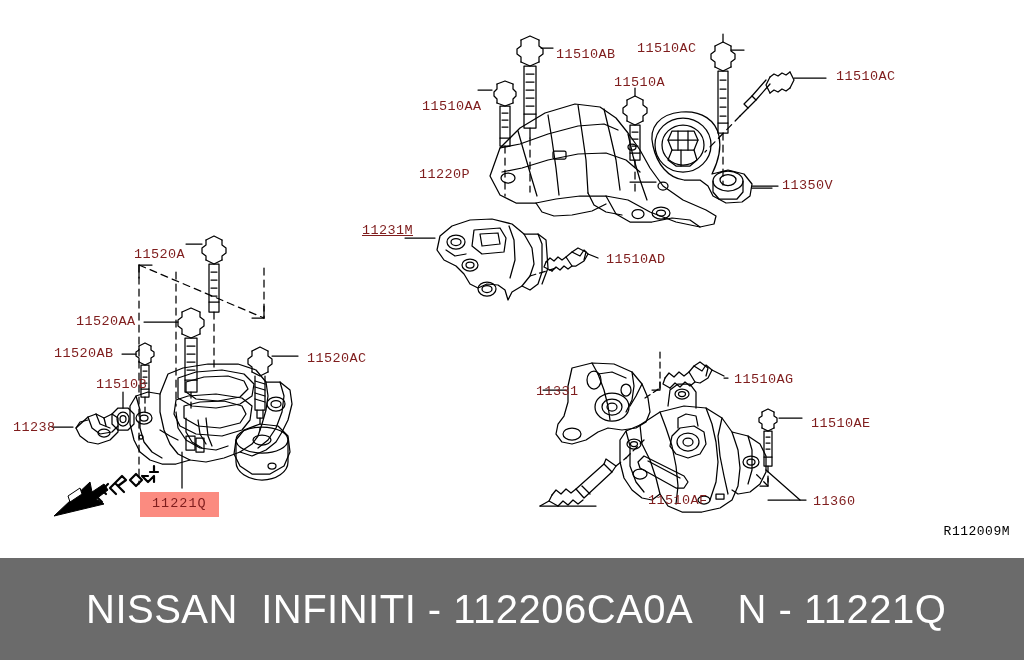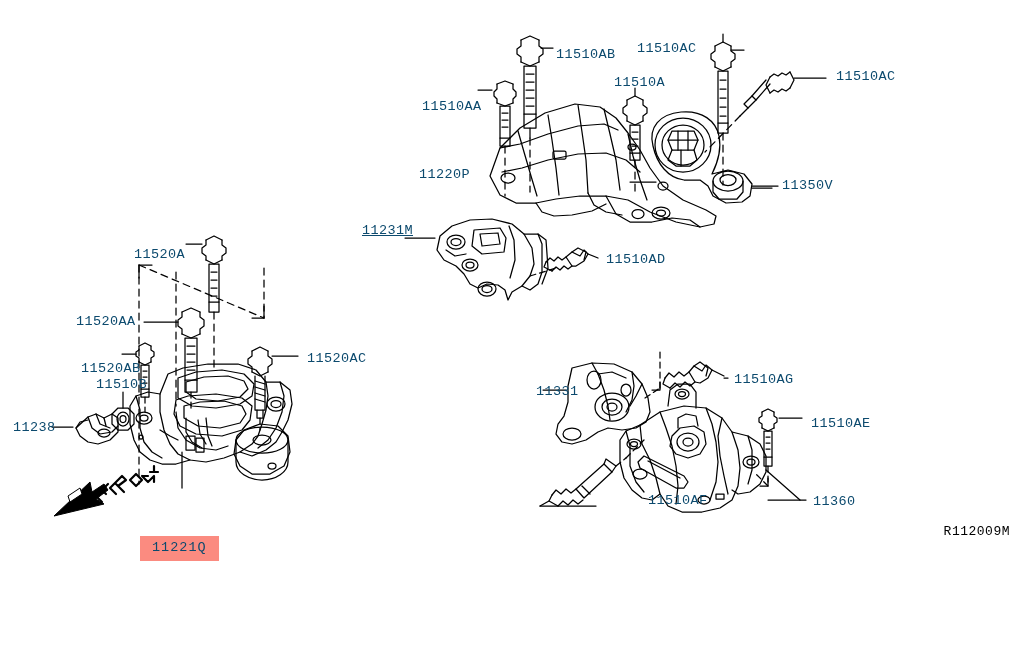--- a/index.html
+++ b/index.html
@@ -29,21 +29,21 @@
     position: absolute;
     left: 0; top: 0;
     width: 1024px;
     height: 555px;
   }
   .callout {
     position: absolute;
     font-family: "Liberation Mono", monospace;
     font-size: 13.5px;
     letter-spacing: 0.4px;
-    color: #0c4a6e;
+    color: #7f1d1d;
     white-space: nowrap;
     line-height: 1;
     text-align: center;
   }
   .callout.highlight {
     background: #fb8b80;
     padding: 5px 12px 6px 12px;
     letter-spacing: 1px;
   }
   #front-marker {
@@ -494,27 +494,30 @@
     <div class="callout" style="left:637px; top:42px;">11510AC</div>
     <div class="callout" style="left:422px; top:100px;">11510AA</div>
     <div class="callout" style="left:614px; top:76px;">11510A</div>
     <div class="callout" style="left:836px; top:70px;">11510AC</div>
     <div class="callout" style="left:419px; top:168px;">11220P</div>
     <div class="callout" style="left:782px; top:179px;">11350V</div>
     <div class="callout" style="left:362px; top:224px;text-decoration:underline;">11231M</div>
     <div class="callout" style="left:606px; top:253px;">11510AD</div>
     <div class="callout" style="left:134px; top:232px;margin-top:16px;">11520A</div>
     <div class="callout" style="left:76px; top:315px;">11520AA</div>
-    <div class="callout" style="left:54px; top:362px;margin-left:27px;">11520AB</div>
+    <div class="callout" style="left:54px; top:347px;">11520AB</div>
     <div class="callout" style="left:307px; top:352px;">11520AC</div>
     <div class="callout" style="left:96px; top:378px;">11510B</div>
     <div class="callout" style="left:13px; top:421px;">11238</div>
     <div class="callout" style="left:513px; top:385px;margin-left:23px;">11331</div>
     <div class="callout" style="left:734px; top:373px;">11510AG</div>
     <div class="callout" style="left:811px; top:417px;">11510AE</div>
     <div class="callout" style="left:601px; top:494px;margin-left:47px;">11510AF</div>
     <div class="callout" style="left:813px; top:495px;">11360</div>
-    <div class="callout highlight" style="left:140px; top:492px;margin-top:44px;">11221Q</div>
+    <div class="callout highlight" style="left:140px; top:492px;">11221Q</div>
 
   </div>
 
+  <div id="footer-bar">
+    <div id="footer-text">NISSAN  INFINITI - 112206CA0A    N - 11221Q</div>
+  </div>
 
 </div>
 
 </body></html>

